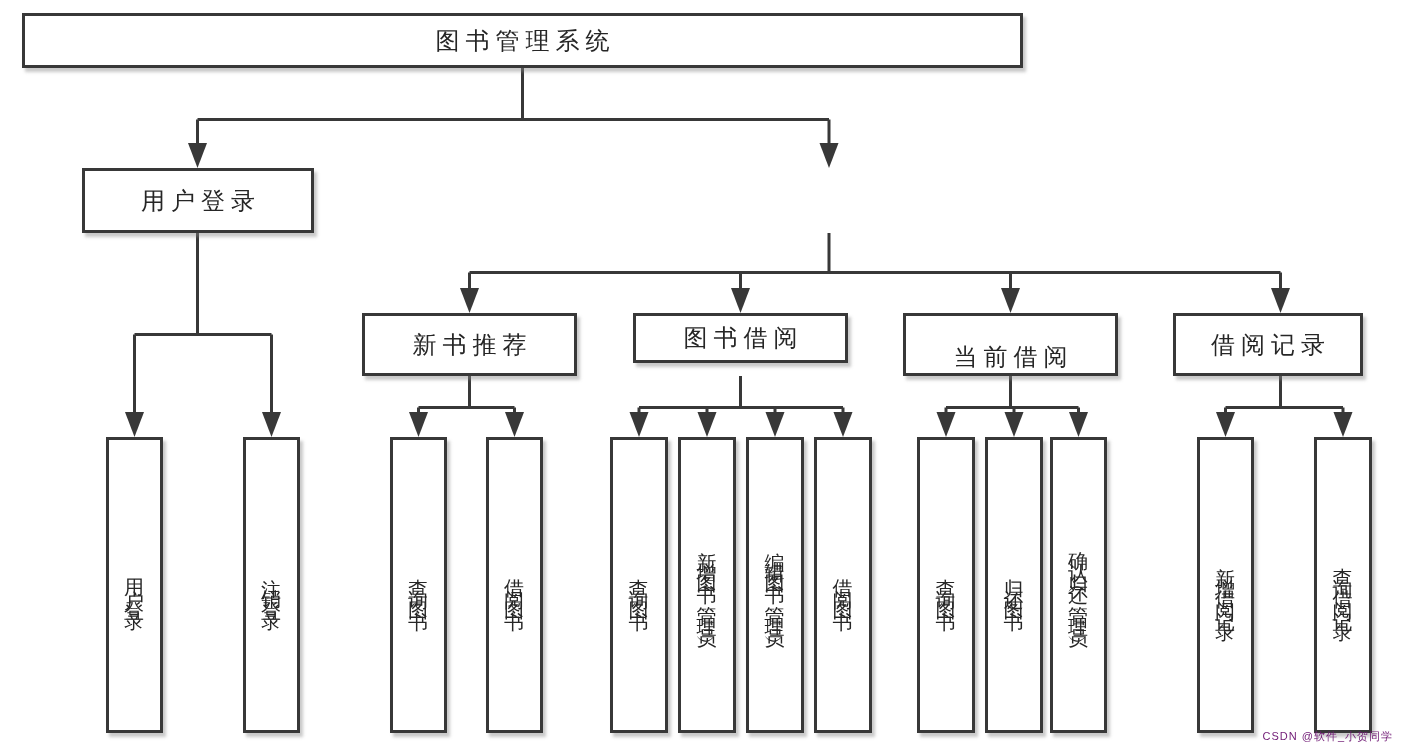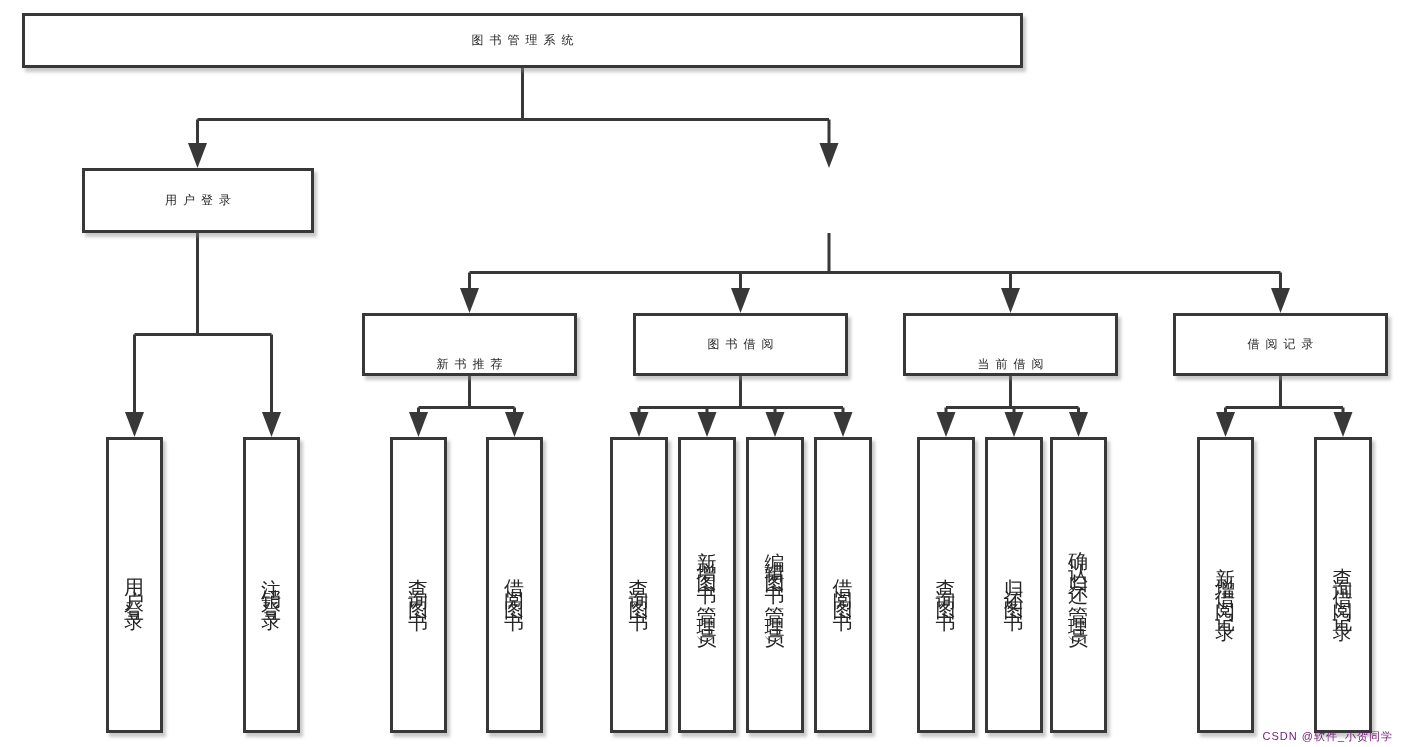--- a/index.html
+++ b/index.html
@@ -26,21 +26,21 @@
     box-sizing: border-box;
     background: #ffffff;
     border: 3px solid #383838;
     box-shadow: 3px 4px 3px rgba(136, 136, 136, 0.45);
     display: flex;
     align-items: center;
     justify-content: center;
     color: #262626;
   }
   .node.h span {
-    font-size: 12px;
+    font-size: 24px;
     letter-spacing: 6px;
     text-indent: 6px;
     white-space: nowrap;
   }
   .node.leaf span {
     writing-mode: vertical-rl;
     text-orientation: mixed;
     font-size: 20px;
     letter-spacing: 11px;
     line-height: 1;
@@ -120,30 +120,30 @@
   </svg>
 
   <div class="node h" style="left:22px; top:13px; width:1001px; height:55px;">
     <span>图书管理系统</span>
   </div>
 
   <div class="node h" style="left:82px; top:168px; width:232px; height:65px;">
     <span>用户登录</span>
   </div>
 
-  <div class="node h" style="left:362px; top:313px; width:215px; height:63px;align-items:flex-end;">
+  <div class="node h" style="left:362px; top:313px; width:215px; height:63px;">
     <span>新书推荐</span>
   </div>
-  <div class="node h" style="left:633px; top:313px; width:215px; height:63px;">
+  <div class="node h" style="left:633px; top:313px; width:215px; height:50px;">
     <span>图书借阅</span>
   </div>
   <div class="node h" style="left:903px; top:313px; width:215px; height:63px;align-items:flex-end;">
     <span>当前借阅</span>
   </div>
-  <div class="node h" style="left:1173px; top:313px; width:215px; height:63px;">
+  <div class="node h" style="left:1173px; top:313px; width:190px; height:63px;">
     <span>借阅记录</span>
   </div>
 
   <div class="node leaf" style="left:106px; top:437px; width:57px; height:296px;">
     <span>用户登录</span>
   </div>
   <div class="node leaf" style="left:243px; top:437px; width:57px; height:296px;">
     <span>注销登录</span>
   </div>
 

